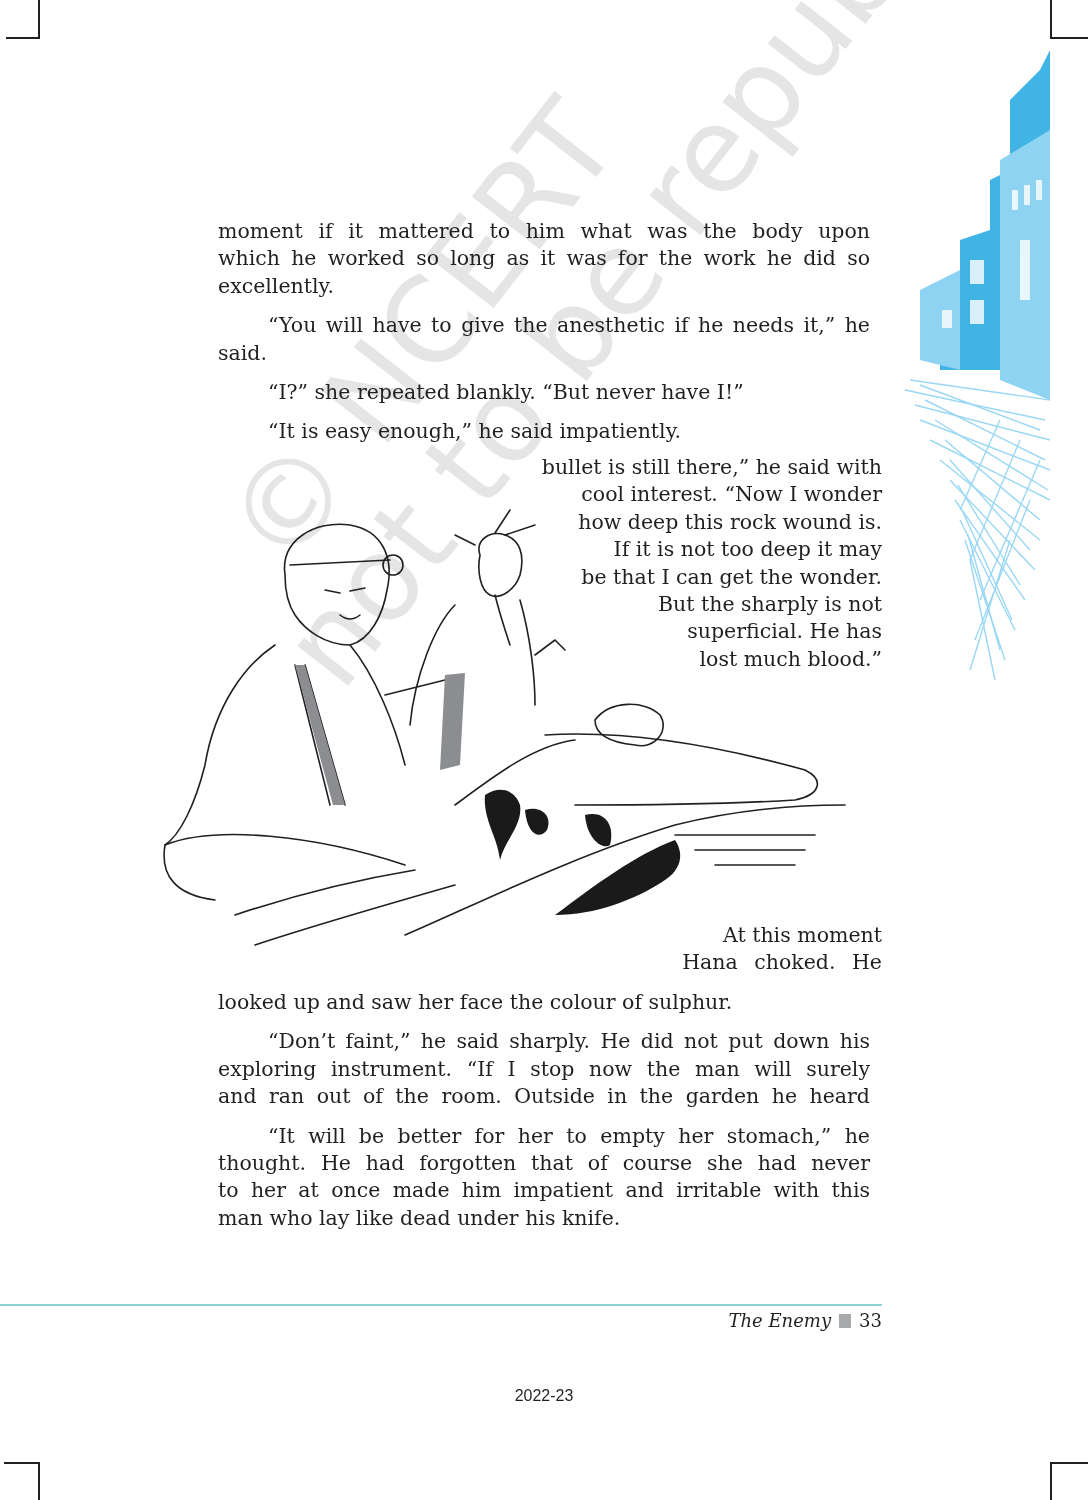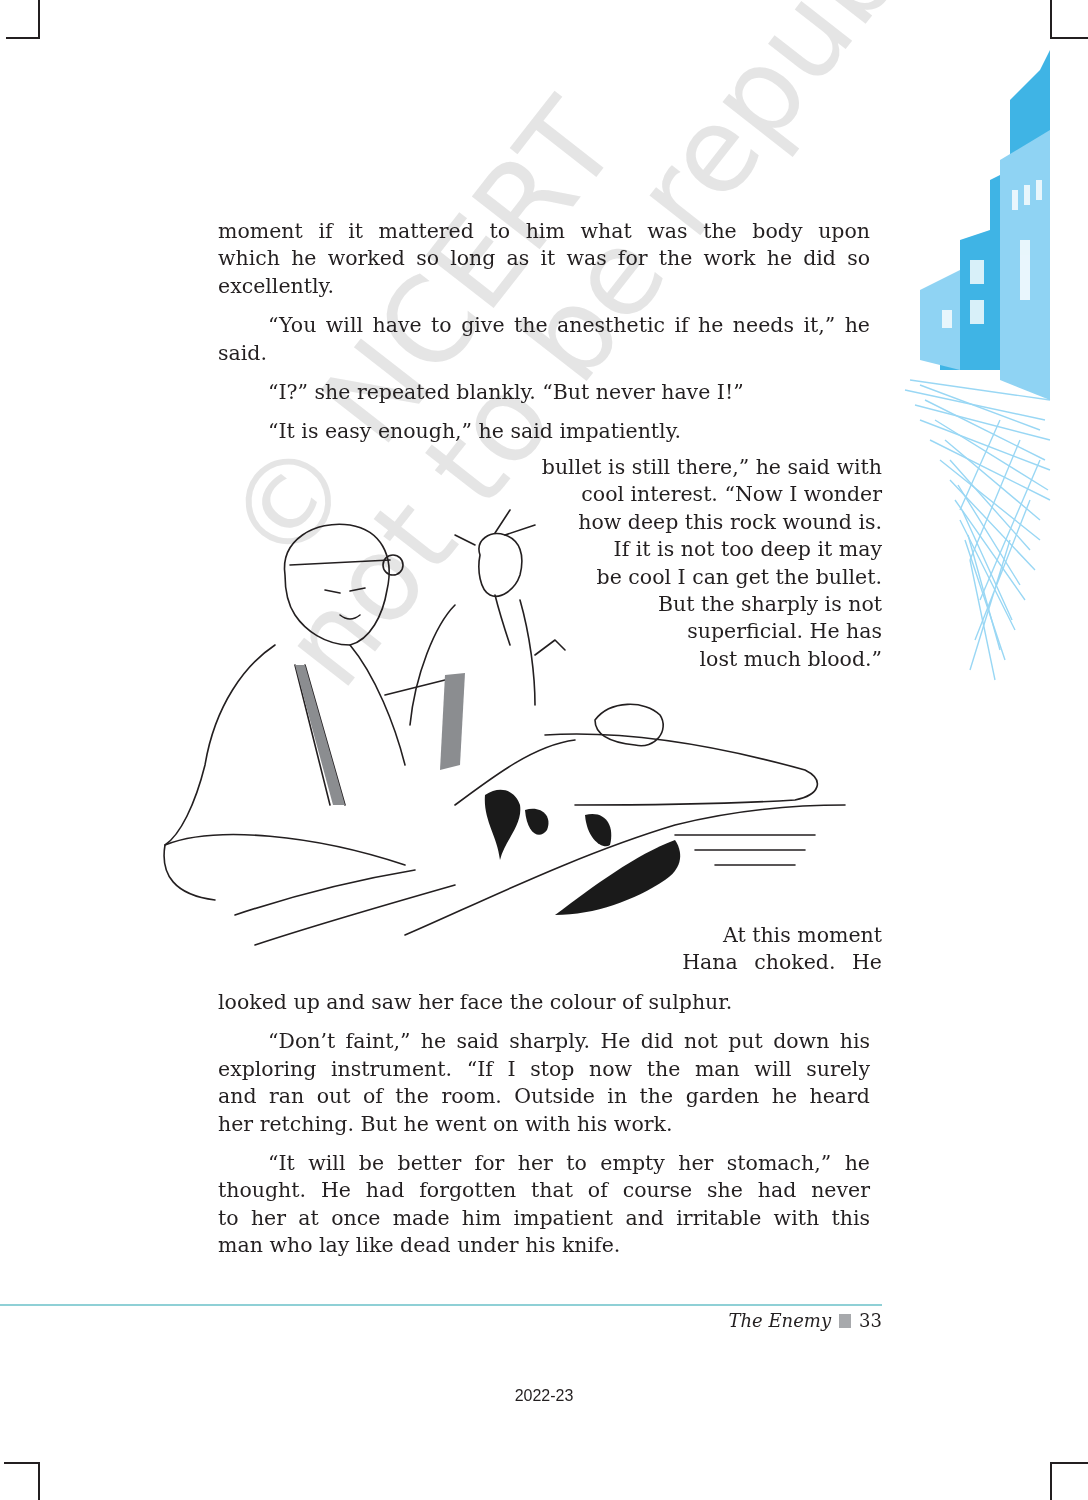--- a/index.html
+++ b/index.html
@@ -103,21 +103,21 @@
   <p class="indent">
     <span class="line last">“It is easy enough,” he said impatiently.</span>
   </p>
 </div>
 
 <div class="rcol" style="top:454px;">
   <span class="rline">bullet is still there,” he said with</span>
   <span class="rline">cool interest. “Now I wonder</span>
   <span class="rline">how deep this rock wound is.</span>
   <span class="rline">If it is not too deep it may</span>
-  <span class="rline">be cool I can get the bullet.</span>
+  <span class="rline">be that I can get the wonder.</span>
   <span class="rline">But the sharply is not</span>
   <span class="rline">superficial. He has</span>
   <span class="rline">lost much blood.”</span>
 </div>
 
 <svg class="illustration" viewBox="0 0 700 470">
   <g fill="none" stroke="#231f20" stroke-width="1.6" stroke-linejoin="round" stroke-linecap="round">
 
     <path d="M130,70 C125,35 160,15 195,20 C225,25 240,50 232,85 C228,110 215,135 195,140 C170,140 150,125 140,110 C132,98 130,85 130,70 Z"></path>
     <path d="M135,60 L235,55"></path>
@@ -161,21 +161,20 @@
 </div>
 
 <div class="text-block" style="top:977px;">
   <p>
     <span class="line last">looked up and saw her face the colour of sulphur.</span>
   </p>
   <p class="indent">
     <span class="line">“Don’t faint,” he said sharply. He did not put down his</span>
     <span class="line" style="text-indent:0">exploring instrument. “If I stop now the man will surely</span>
     <span class="line" style="text-indent:0">and ran out of the room. Outside in the garden he heard</span>
-    <span class="line last" style="text-indent:0">her retching. But he went on with his work.</span>
   </p>
   <p class="indent">
     <span class="line">“It will be better for her to empty her stomach,” he</span>
     <span class="line" style="text-indent:0">thought. He had forgotten that of course she had never</span>
     <span class="line" style="text-indent:0">to her at once made him impatient and irritable with this</span>
     <span class="line last" style="text-indent:0">man who lay like dead under his knife.</span>
   </p>
 </div>
 
 <div class="footer-rule"></div>

